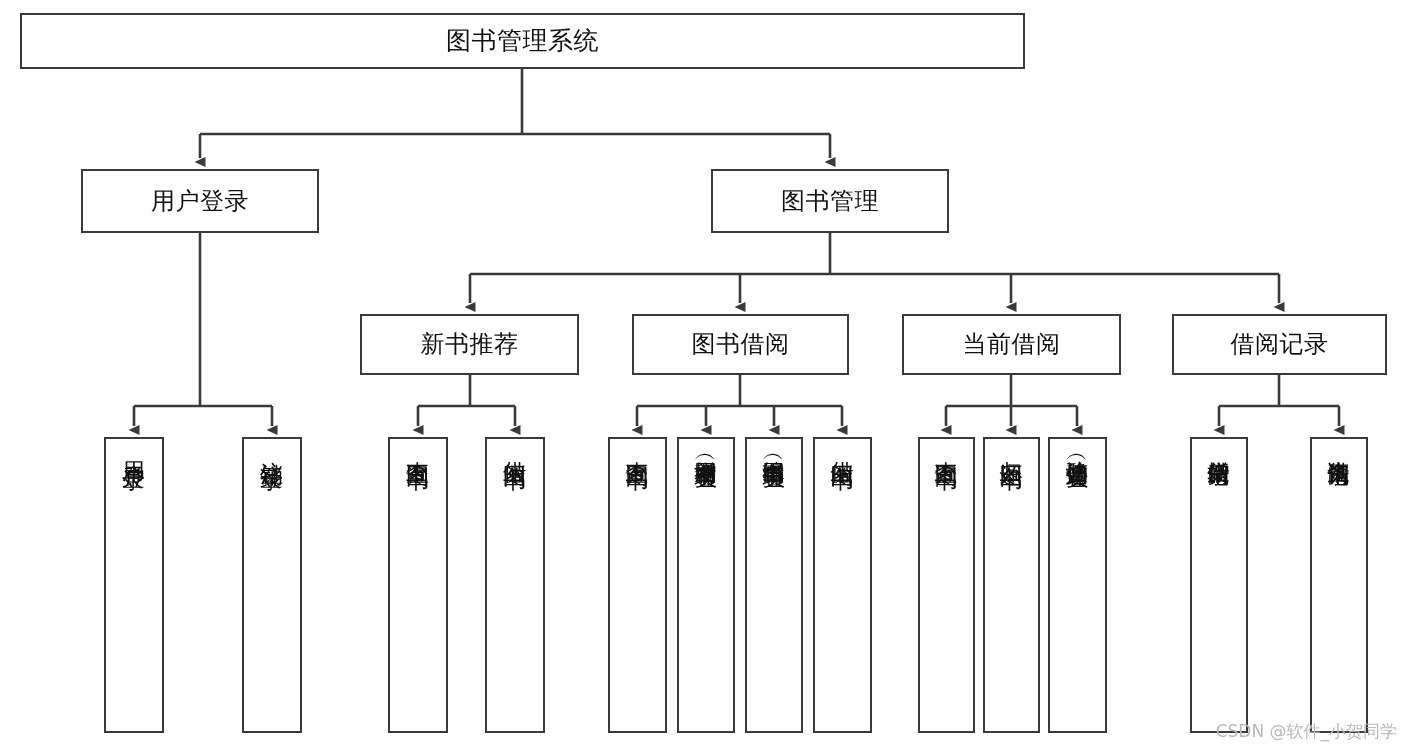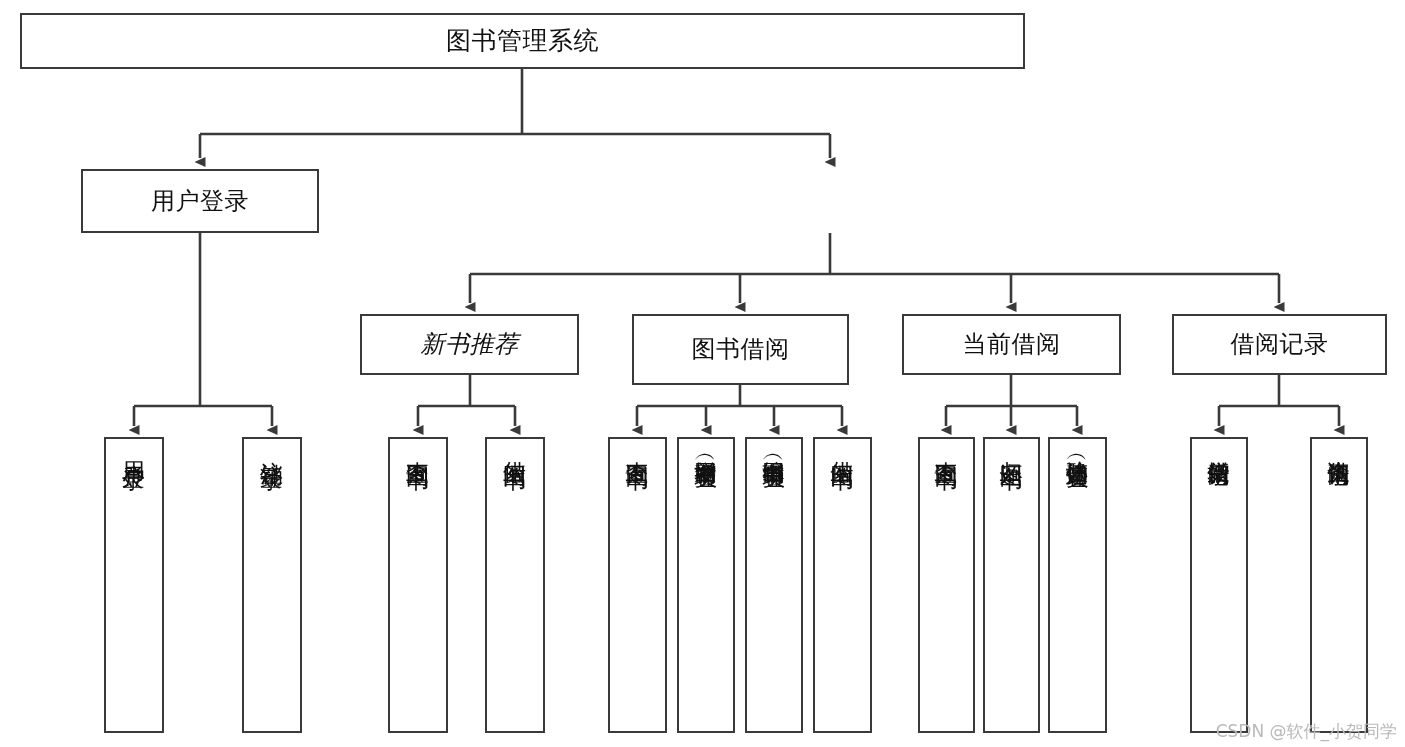--- a/index.html
+++ b/index.html
@@ -137,25 +137,28 @@
     </g>
   </svg>
 
   <div class="node horiz root" id="root-node" style="left: 20px; top: 13px; width: 1005px; height: 56px;">
     <span class="node-label">图书管理系统</span>
   </div>
 
   <div class="node horiz" id="l1-0" style="left: 81px; top: 169px; width: 238px; height: 64px;">
     <span class="node-label">用户登录</span>
   </div>
-
-  <div class="node horiz" id="l2-0" style="left: 360px; top: 314px; width: 219px; height: 61px; font-style: italic;">
+  <div class="node horiz" id="l1-1" style="left: 711px; top: 169px; width: 238px; height: 64px;">
+    <span class="node-label">图书管理</span>
+  </div>
+
+  <div class="node horiz" id="l2-0" style="left: 360px; top: 314px; width: 219px; height: 61px;">
     <span class="node-label">新书推荐</span>
   </div>
-  <div class="node horiz" id="l2-1" style="left: 632px; top: 314px; width: 217px; height: 71px;">
+  <div class="node horiz" id="l2-1" style="left: 632px; top: 314px; width: 217px; height: 61px;">
     <span class="node-label">图书借阅</span>
   </div>
   <div class="node horiz" id="l2-3" style="left: 1172px; top: 314px; width: 215px; height: 61px;">
     <span class="node-label">借阅记录</span>
   </div>
   <div class="node horiz" id="l2-2" style="left: 902px; top: 314px; width: 219px; height: 61px;">
     <span class="node-label">当前借阅</span>
   </div>
 
   <div class="node vert" id="lf-0" style="left: 104px; top: 437px; width: 60px; height: 296px;">

